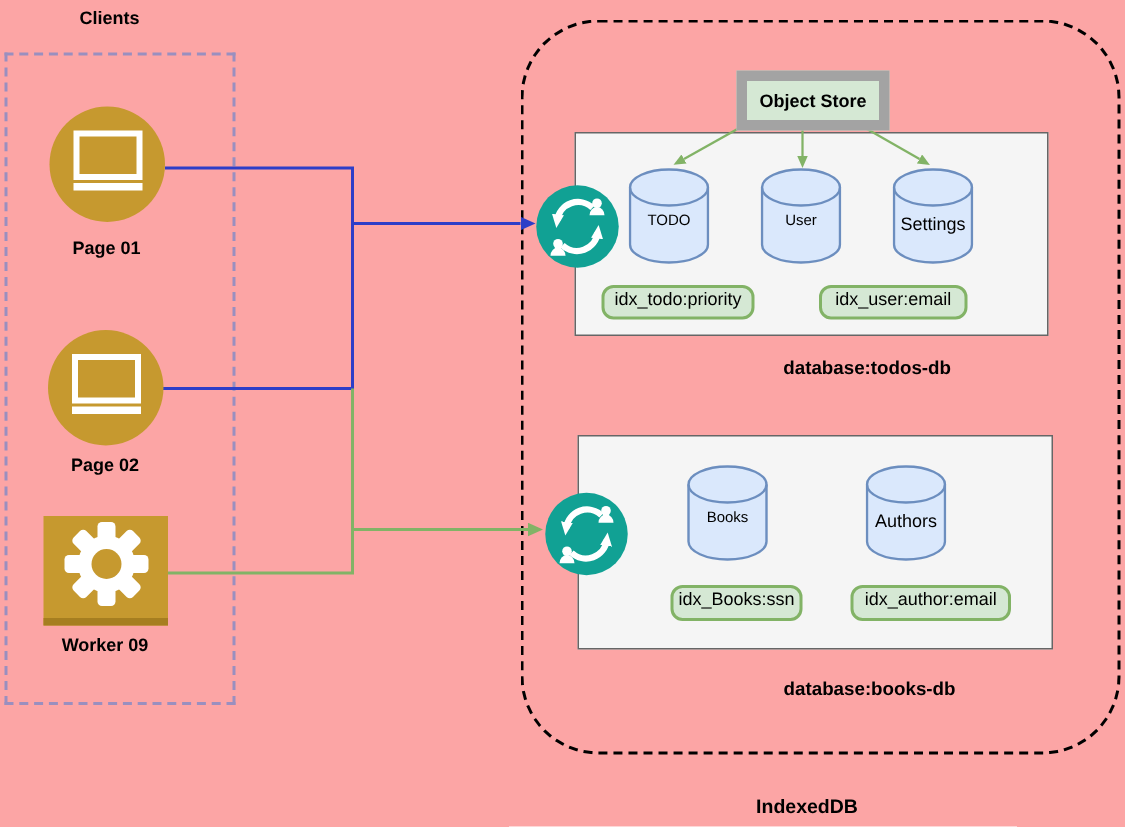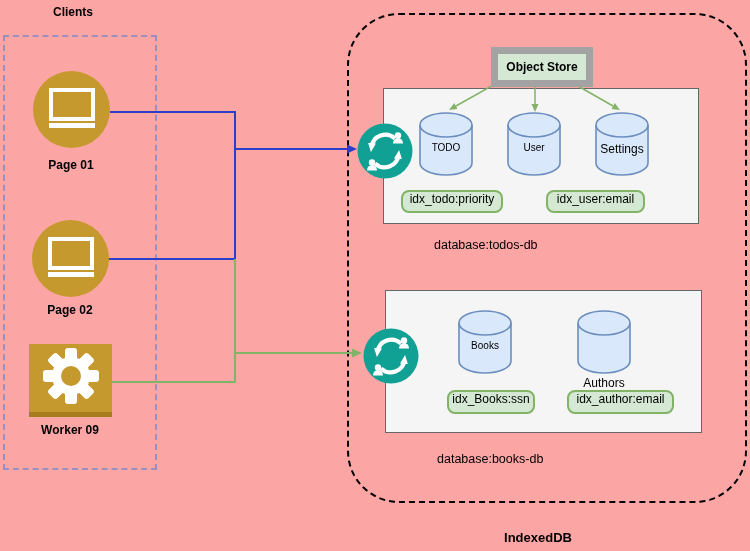--- a/index.html
+++ b/index.html
@@ -1,19 +1,19 @@
 <!DOCTYPE html>
 <html><head>
 <meta charset="utf-8">
 <style>
   html,body{margin:0;padding:0;background:#ffffff;}
   body{font-family:"Liberation Sans", sans-serif; color:#000;}
   .canvas{position:relative;width:750px;height:551px;background:#fca5a5;overflow:hidden;}
   .lbl{position:absolute;font-size:12px;font-weight:bold;text-align:center;line-height:1.15;}
-  .caption{position:absolute;font-size:12.5px;font-weight:normal;text-align:left;}
+  .caption{position:absolute;font-size:12.5px;font-weight:bold;text-align:right;}
   
   .clients-box{position:absolute;left:3px;top:35px;width:150px;height:431px;
     border:2px dashed #9A8FBF;background:transparent;z-index:0;}
   .client-circle{position:absolute;width:77px;height:77px;border-radius:50%;
     background:#C6992F;display:flex;align-items:center;justify-content:center;z-index:3;}
   .worker-square{position:absolute;left:29px;top:344px;width:83px;height:68px;
     background:#C6992F;border-bottom:5px solid #A67E20;display:flex;align-items:center;justify-content:center;z-index:3;}
   
   .indexeddb-box{position:absolute;left:347px;top:13px;width:396px;height:486px;
     border:2px dashed #000;border-radius:52px;z-index:0;}
@@ -178,21 +178,21 @@
       <path d="M1,13 A26,12 0 0 1 53,13 L53,51 A26,12 0 0 1 1,51 Z" fill="#DAE8FC" stroke="#6C8EBF" stroke-width="1.6"></path>
       <path d="M1,13 A26,12 0 0 0 53,13" fill="none" stroke="#6C8EBF" stroke-width="1.6"></path>
     </svg>
     <div class="cyl-label">Books</div>
   </div>
   <div class="cyl" style="left:577px;top:310px;">
     <svg width="54" height="64" viewBox="0 0 54 64">
       <path d="M1,13 A26,12 0 0 1 53,13 L53,51 A26,12 0 0 1 1,51 Z" fill="#DAE8FC" stroke="#6C8EBF" stroke-width="1.6"></path>
       <path d="M1,13 A26,12 0 0 0 53,13" fill="none" stroke="#6C8EBF" stroke-width="1.6"></path>
     </svg>
-    <div class="cyl-label" style="font-size:12px;margin-top:36px;">Authors</div>
+    <div class="cyl-label" style="font-size:12px;">Authors</div>
   </div>
 
   <div class="chip" style="left:447px;top:390px;width:84px;height:20px;">
     <span>idx_Books:ssn</span>
   </div>
   <div class="chip" style="left:567px;top:390px;width:103px;height:20px;">
     <span>idx_author:email</span>
   </div>
 
   <div class="caption" style="left:437px;top:452px;width:200px;">database:books-db</div>

